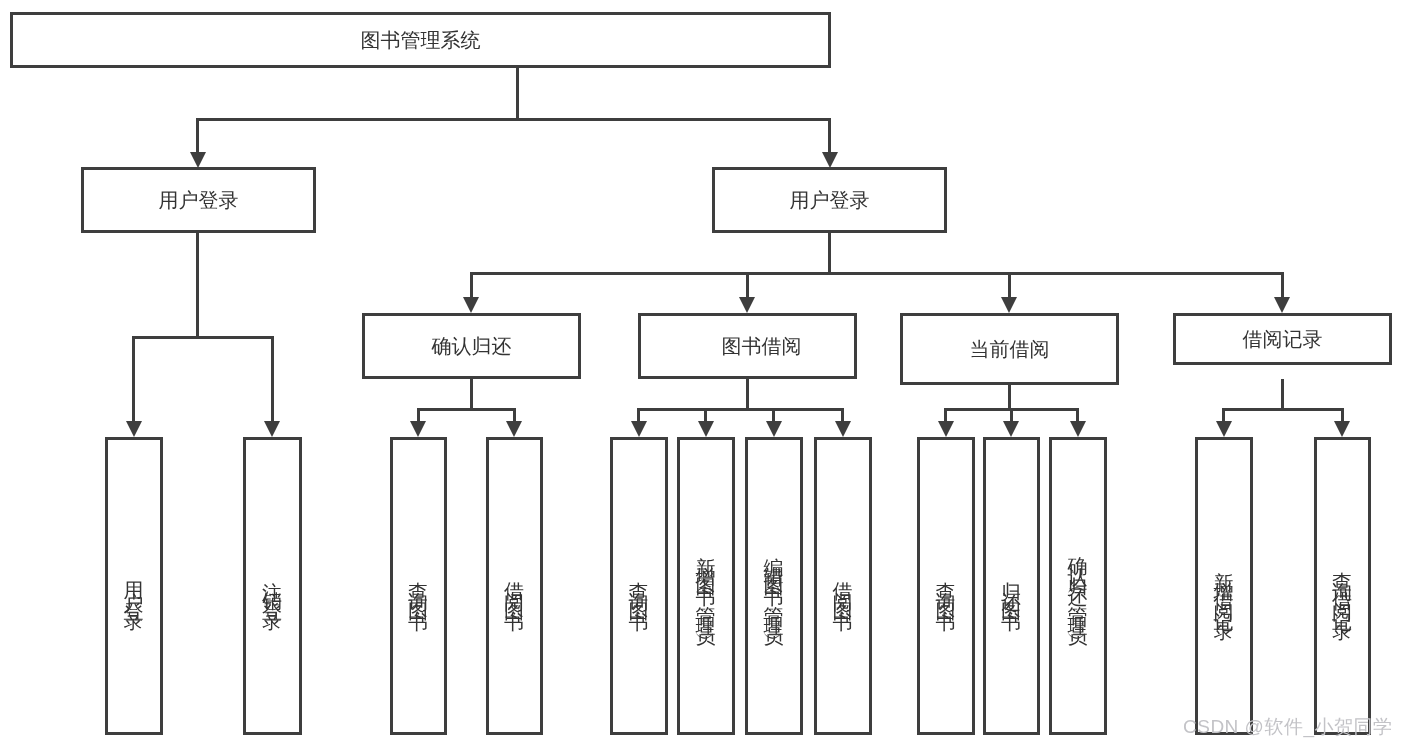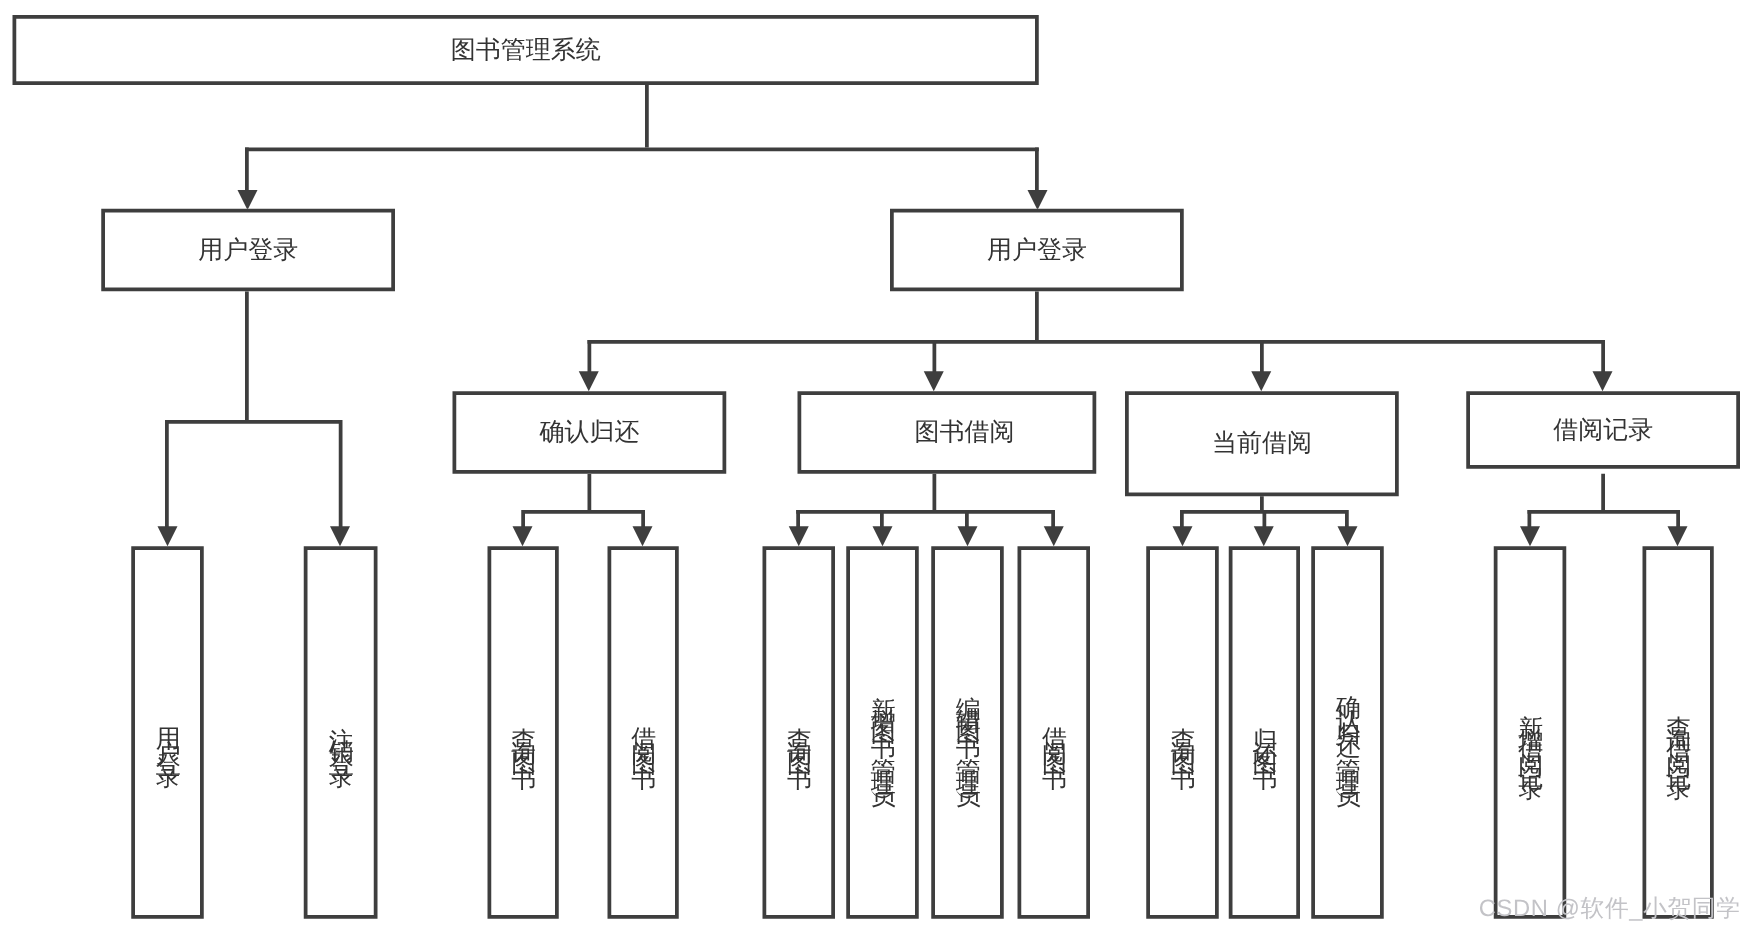--- a/index.html
+++ b/index.html
@@ -71,27 +71,27 @@
   <div class="line v" style="left:746px;top:272px;height:26px;"></div>
   <div class="arr" style="left:739px;top:297px;"></div>
   <div class="line v" style="left:1008px;top:272px;height:26px;"></div>
   <div class="arr" style="left:1001px;top:297px;"></div>
   <div class="line v" style="left:1281px;top:272px;height:26px;"></div>
   <div class="arr" style="left:1274px;top:297px;"></div>
 
   <div class="box" style="left:362px;top:313px;width:219px;height:66px;">
     <span class="lbl">确认归还</span>
   </div>
-  <div class="box" style="left:638px;top:313px;width:239px;height:66px;padding-left:28px;">
+  <div class="box" style="left:638px;top:313px;width:219px;height:66px;padding-left:28px;">
     <span class="lbl">图书借阅</span>
   </div>
-  <div class="box" style="left:900px;top:313px;width:219px;height:84px;">
+  <div class="box" style="left:900px;top:313px;width:219px;height:72px;">
     <span class="lbl">当前借阅</span>
   </div>
-  <div class="box" style="left:1173px;top:313px;width:219px;height:62px;">
+  <div class="box" style="left:1173px;top:313px;width:219px;height:52px;">
     <span class="lbl">借阅记录</span>
   </div>
 
   <div class="line v" style="left:470px;top:379px;height:29px;"></div>
   <div class="line h" style="left:418px;top:408px;width:98px;"></div>
   <div class="line v" style="left:417px;top:408px;height:14px;"></div>
   <div class="arr" style="left:410px;top:421px;"></div>
   <div class="line v" style="left:513px;top:408px;height:14px;"></div>
   <div class="arr" style="left:506px;top:421px;"></div>
 

